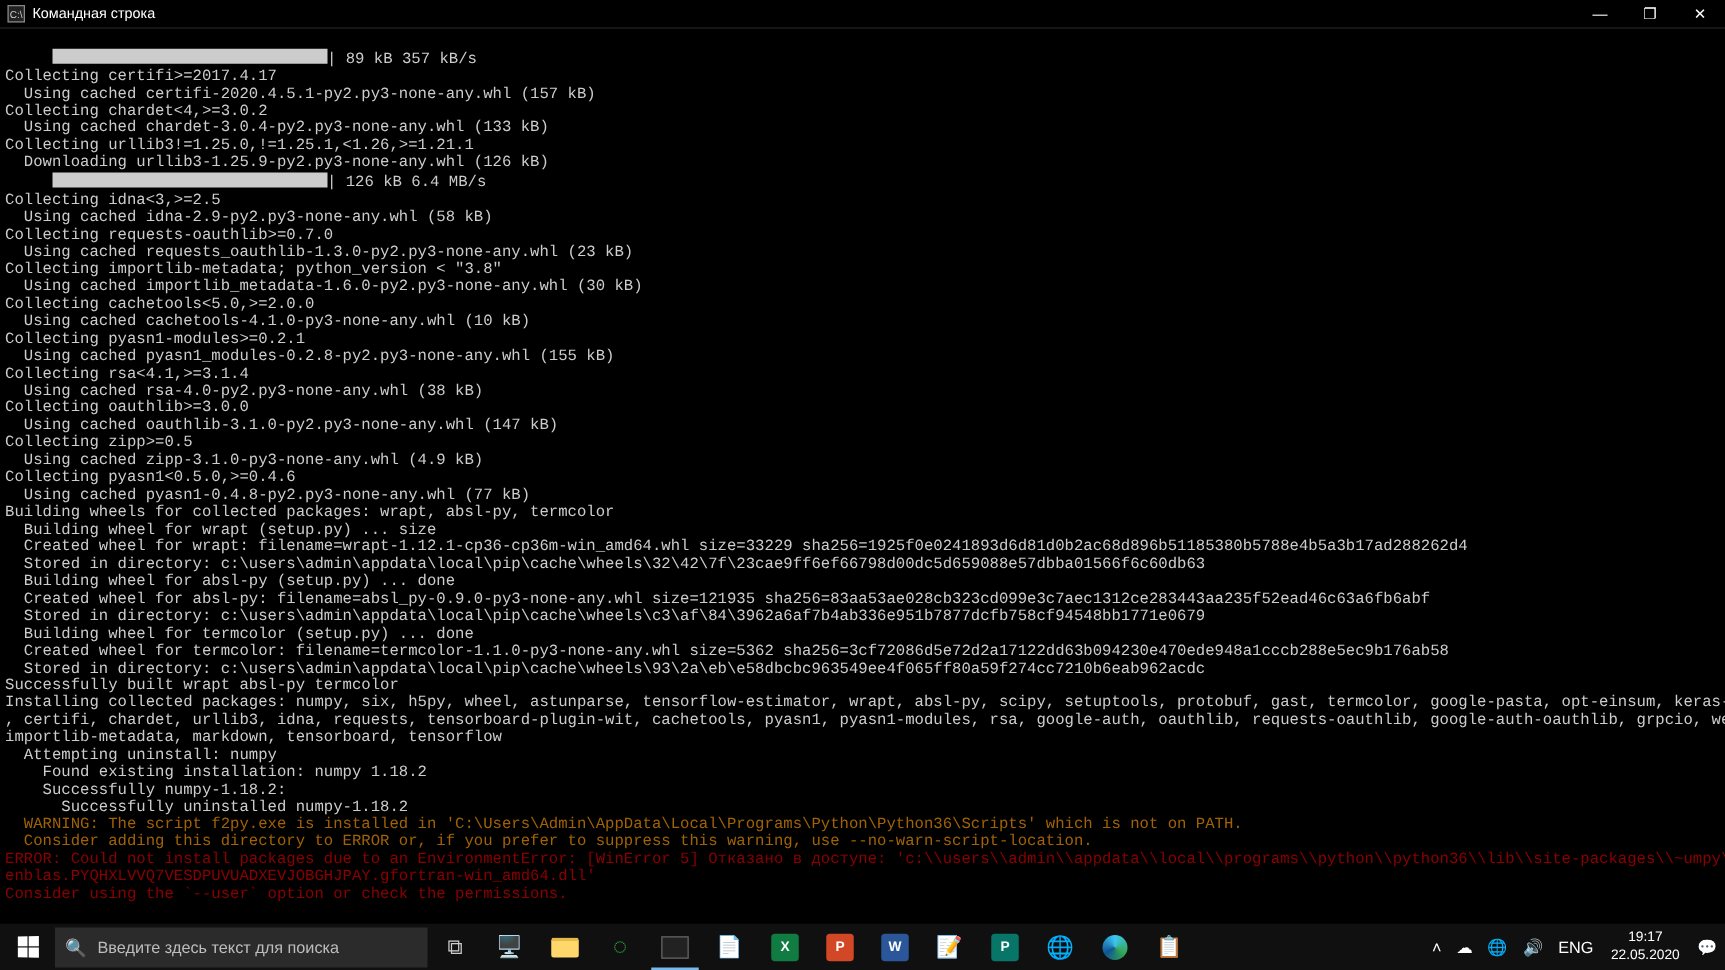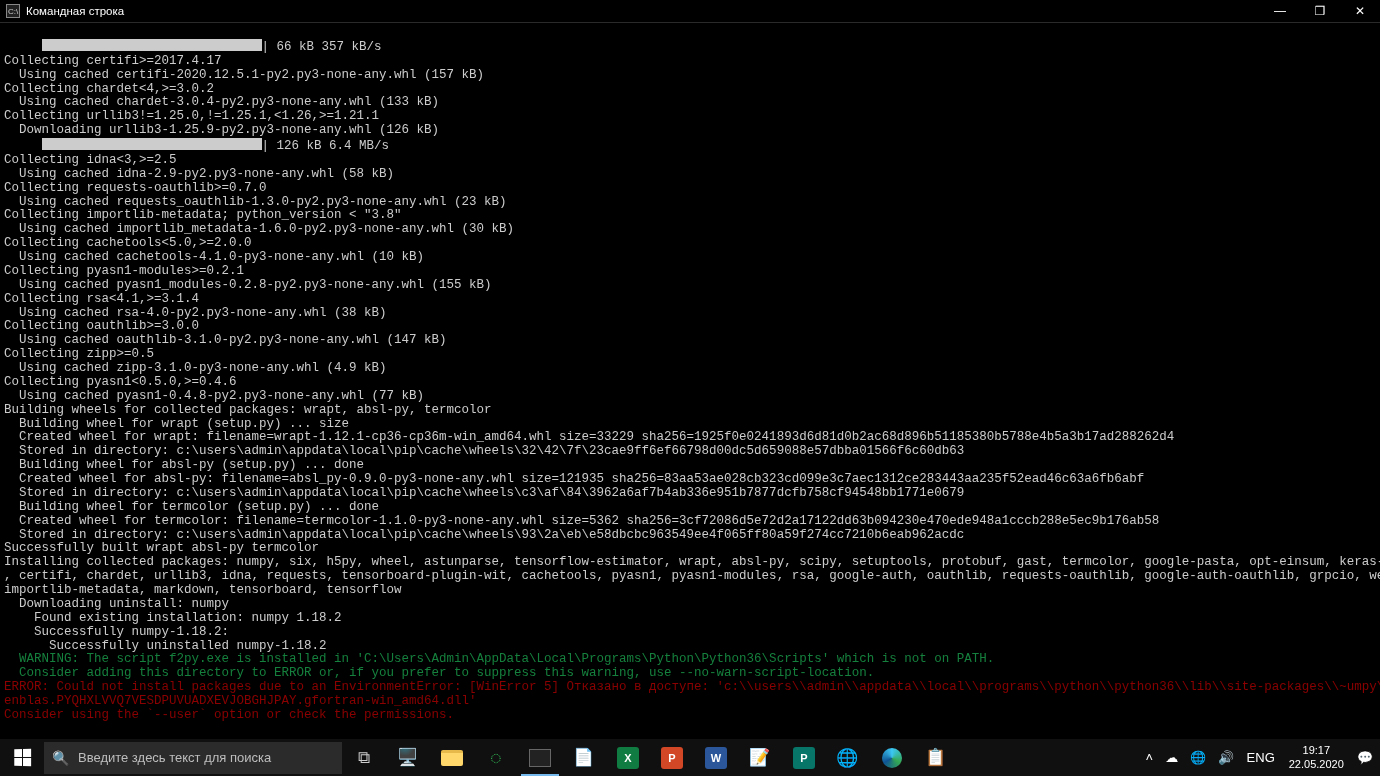--- a/index.html
+++ b/index.html
@@ -52,21 +52,21 @@
     white-space: pre;
     line-height: 1.11;
     overflow: hidden;
   }
   .bar {
     display:inline-block;
     background:#ccc;
     height:12px;
     vertical-align: -1px;
   }
-  .yellow { color: #15803d; }
+  .yellow { color: #a16207; }
   .darkred { color: #8b0000; }
   .scrollblock {
     position:absolute;
     right:0; top:23px;
     width:14px; height:715px;
     background:#171717;
   }
   .scrollthumb {
     position:absolute;
     right:2px;
@@ -155,23 +155,23 @@
     <div>❐</div>
     <div>✕</div>
   </div>
 </div>
 
 <div class="scrollblock">
   <div class="scrollthumb"></div>
 </div>
 
 <div class="terminal">
-<span>     </span><span class="bar" style="width:220px"></span><span>| 66 kB 357 kB/s</span>
+<span>     </span><span class="bar" style="width:220px"></span><span>| 89 kB 357 kB/s</span>
 <span>Collecting certifi&gt;=2017.4.17</span>
-<span>  Using cached certifi-2020.12.5.1-py2.py3-none-any.whl (157 kB)</span>
+<span>  Using cached certifi-2020.4.5.1-py2.py3-none-any.whl (157 kB)</span>
 <span>Collecting chardet&lt;4,&gt;=3.0.2</span>
 <span>  Using cached chardet-3.0.4-py2.py3-none-any.whl (133 kB)</span>
 <span>Collecting urllib3!=1.25.0,!=1.25.1,&lt;1.26,&gt;=1.21.1</span>
 <span>  Downloading urllib3-1.25.9-py2.py3-none-any.whl (126 kB)</span>
 <span>     </span><span class="bar" style="width:220px"></span><span>| 126 kB 6.4 MB/s</span>
 <span>Collecting idna&lt;3,&gt;=2.5</span>
 <span>  Using cached idna-2.9-py2.py3-none-any.whl (58 kB)</span>
 <span>Collecting requests-oauthlib&gt;=0.7.0</span>
 <span>  Using cached requests_oauthlib-1.3.0-py2.py3-none-any.whl (23 kB)</span>
 <span>Collecting importlib-metadata; python_version &lt; "3.8"</span>
@@ -195,21 +195,21 @@
 <span>  Building wheel for absl-py (setup.py) ... done</span>
 <span>  Created wheel for absl-py: filename=absl_py-0.9.0-py3-none-any.whl size=121935 sha256=83aa53ae028cb323cd099e3c7aec1312ce283443aa235f52ead46c63a6fb6abf</span>
 <span>  Stored in directory: c:\users\admin\appdata\local\pip\cache\wheels\c3\af\84\3962a6af7b4ab336e951b7877dcfb758cf94548bb1771e0679</span>
 <span>  Building wheel for termcolor (setup.py) ... done</span>
 <span>  Created wheel for termcolor: filename=termcolor-1.1.0-py3-none-any.whl size=5362 sha256=3cf72086d5e72d2a17122dd63b094230e470ede948a1cccb288e5ec9b176ab58</span>
 <span>  Stored in directory: c:\users\admin\appdata\local\pip\cache\wheels\93\2a\eb\e58dbcbc963549ee4f065ff80a59f274cc7210b6eab962acdc</span>
 <span>Successfully built wrapt absl-py termcolor</span>
 <span>Installing collected packages: numpy, six, h5py, wheel, astunparse, tensorflow-estimator, wrapt, absl-py, scipy, setuptools, protobuf, gast, termcolor, google-pasta, opt-einsum, keras-preprocessing</span>
 <span>, certifi, chardet, urllib3, idna, requests, tensorboard-plugin-wit, cachetools, pyasn1, pyasn1-modules, rsa, google-auth, oauthlib, requests-oauthlib, google-auth-oauthlib, grpcio, werkzeug, zipp,</span>
 <span>importlib-metadata, markdown, tensorboard, tensorflow</span>
-<span>  Downloading uninstall: numpy</span>
+<span>  Attempting uninstall: numpy</span>
 <span>    Found existing installation: numpy 1.18.2</span>
 <span>    Successfully numpy-1.18.2:</span>
 <span>      Successfully uninstalled numpy-1.18.2</span>
 <span class="yellow">  WARNING: The script f2py.exe is installed in 'C:\Users\Admin\AppData\Local\Programs\Python\Python36\Scripts' which is not on PATH.</span>
 <span class="yellow">  Consider adding this directory to ERROR or, if you prefer to suppress this warning, use --no-warn-script-location.</span>
 <span class="darkred">ERROR: Could not install packages due to an EnvironmentError: [WinError 5] Отказано в доступе: 'c:\\users\\admin\\appdata\\local\\programs\\python\\python36\\lib\\site-packages\\~umpy\\.libs\\libop</span>
 <span class="darkred">enblas.PYQHXLVVQ7VESDPUVUADXEVJOBGHJPAY.gfortran-win_amd64.dll'</span>
 <span class="darkred">Consider using the `--user` option or check the permissions.</span>
 <span></span>
 <span></span>

